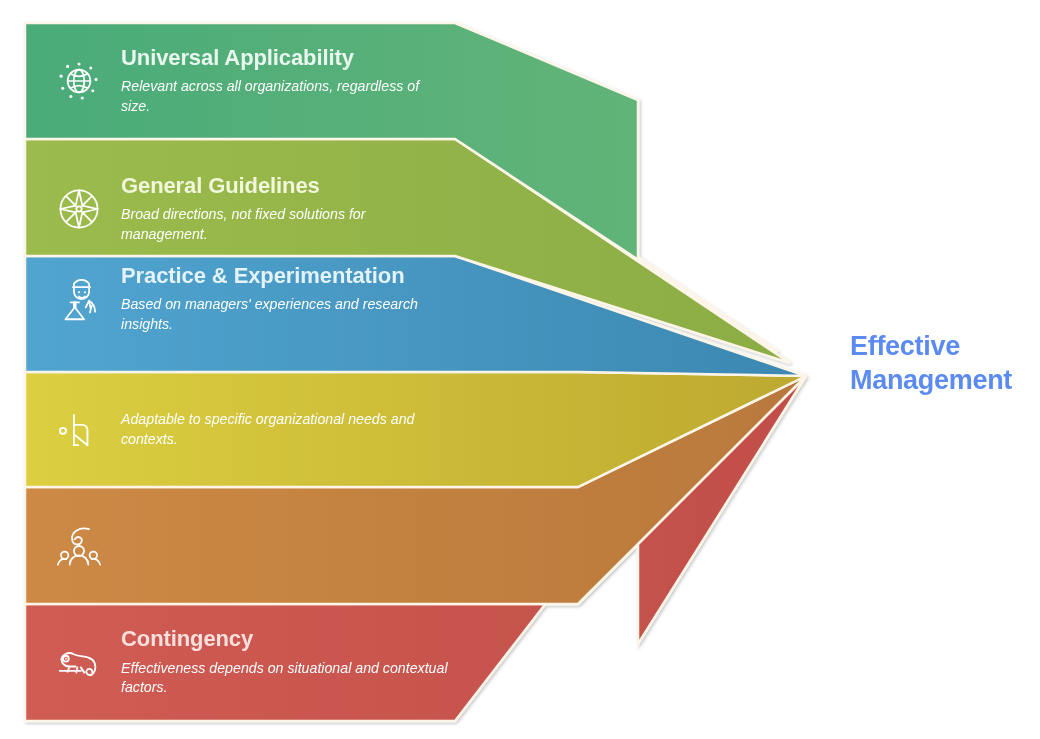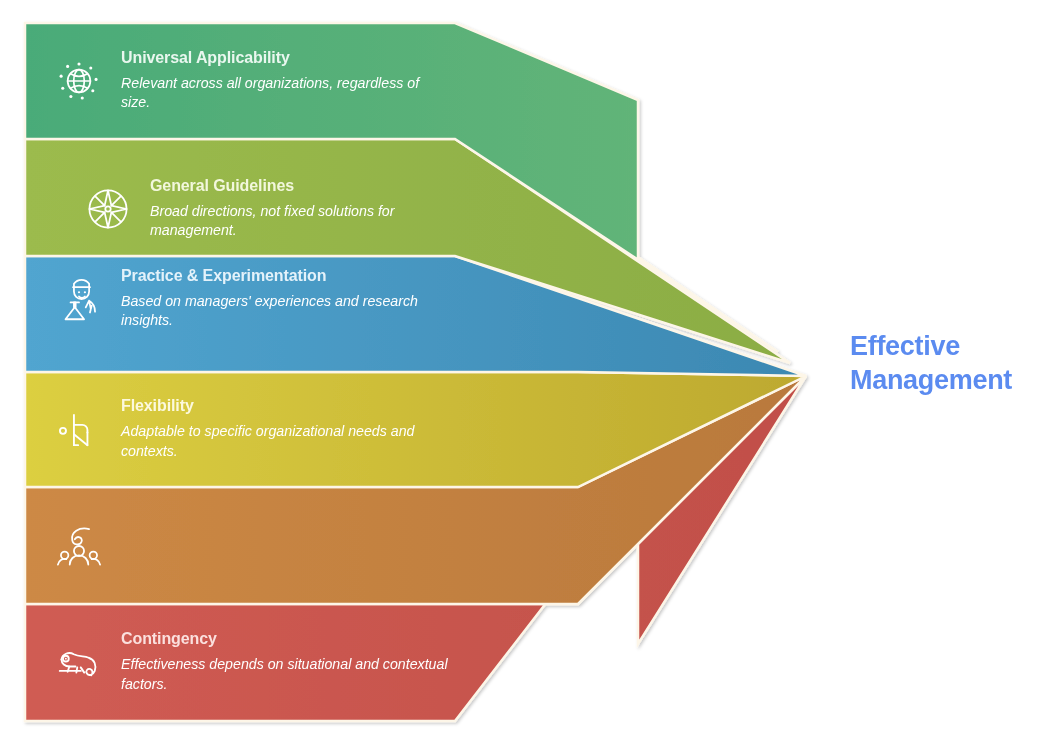--- a/index.html
+++ b/index.html
@@ -44,21 +44,21 @@
     margin-right: 6px;
     display: flex;
     align-items: center;
     justify-content: center;
   }
   .band-text {
     flex: 1;
     padding-right: 6px;
   }
   .band-title {
-    font-size: 16px;
+    font-size: 22px;
     font-weight: bold;
     line-height: 1.12;
     margin: 0 0 7px 0;
     letter-spacing: -0.1px;
   }
   .band-desc {
     font-size: 14.2px;
     font-weight: normal;
     line-height: 1.38;
     margin: 0;
@@ -149,21 +149,21 @@
           <circle cx="18" cy="14" r="1.9"></circle>
         </g>
       </svg>
     </div>
     <div class="band-text">
       <p class="band-title" style="color:#e9f7ef;">Universal Applicability</p>
       <p class="band-desc">Relevant across all organizations, regardless of size.</p>
     </div>
   </div>
 
-  <div class="band-row" style="top:139px; height:140px;padding-left:29px;">
+  <div class="band-row" style="top:139px; height:140px;">
     <div class="band-icon">
       <svg viewBox="0 0 64 64" width="54" height="54" fill="none" stroke="#ffffff" stroke-width="2.1" stroke-linecap="round" stroke-linejoin="round">
         <circle cx="32" cy="32" r="22"></circle>
         <path d="M32 10 L36 28 L54 32 L36 36 L32 54 L28 36 L10 32 L28 28 Z"></path>
         <path d="M17 17 L28 28 M47 17 L36 28 M47 47 L36 36 M17 47 L28 36"></path>
         <circle cx="32" cy="32" r="3.2"></circle>
       </svg>
     </div>
     <div class="band-text">
       <p class="band-title" style="color:#f2f7dc;">General Guidelines</p>
@@ -195,21 +195,20 @@
       <svg viewBox="0 0 64 64" width="54" height="54" fill="none" stroke="#ffffff" stroke-width="2.2" stroke-linecap="round" stroke-linejoin="round">
         <circle cx="13" cy="33" r="3.6"></circle>
         <path d="M26 14 v36"></path>
         <path d="M26 26 h10 a6 6 0 0 1 6 6 v3"></path>
         <path d="M26 37 L42 50"></path>
         <path d="M26 50 h5"></path>
         <path d="M42 35 L42 50"></path>
       </svg>
     </div>
     <div class="band-text">
-      <p class="band-title" style="color:#fcf9dd;">Flexibility</p>
       <p class="band-desc">Adaptable to specific organizational needs and contexts.</p>
     </div>
   </div>
 
   <div class="band-row" style="top:487px; height:117px;">
     <div class="band-icon">
       <svg viewBox="0 0 64 64" width="54" height="54" fill="none" stroke="#ffffff" stroke-width="2.1" stroke-linecap="round" stroke-linejoin="round">
         <path d="M44 12 c-12 -3 -22 4 -20 13 c1 6 9 7 11 2 c2 -5 -5 -8 -8 -3"></path>
         <circle cx="32" cy="38" r="6"></circle>
         <path d="M21 54 a11 11 0 0 1 22 0"></path>

